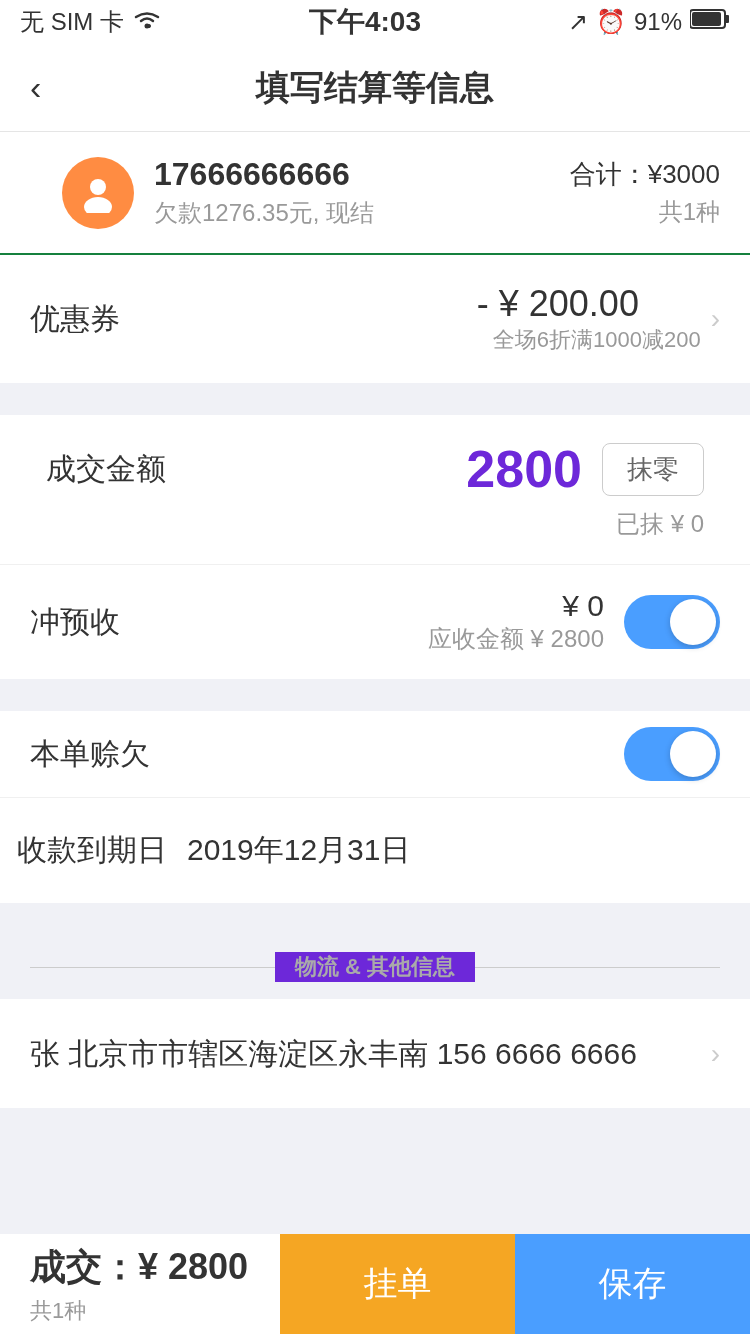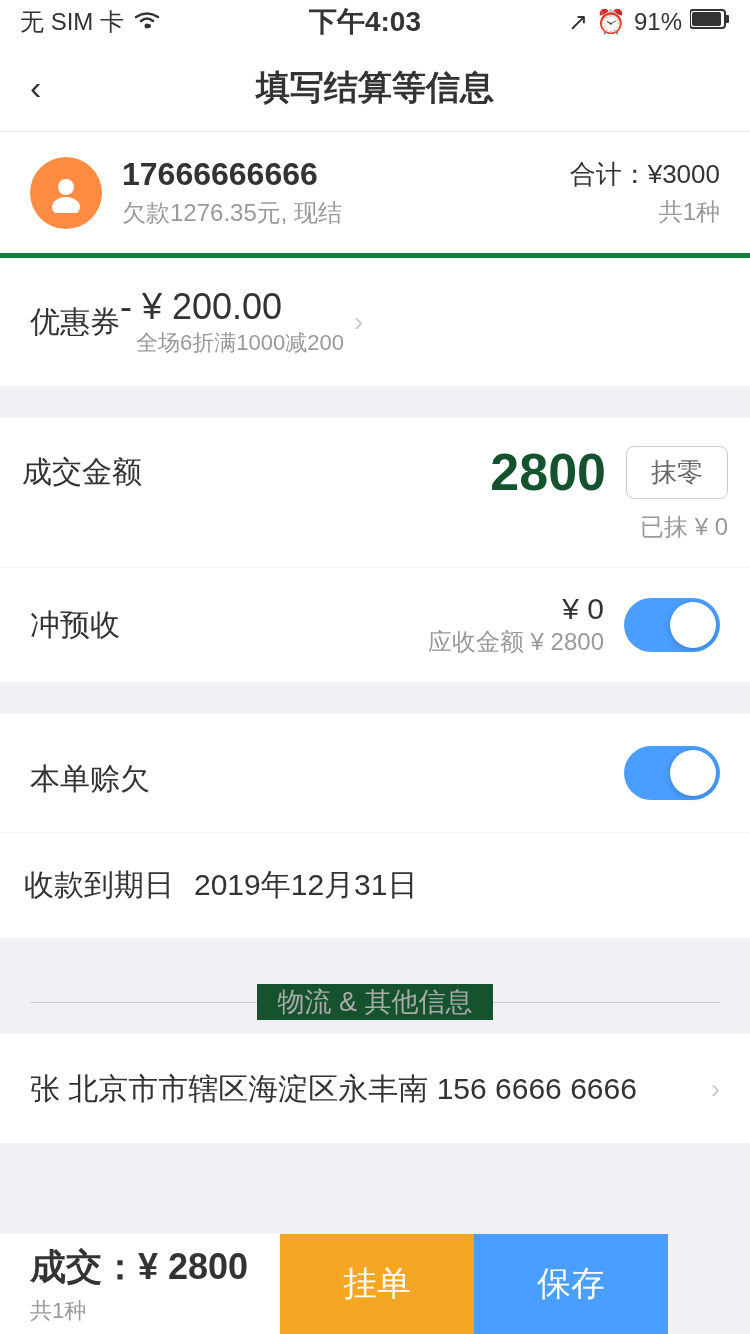--- a/index.html
+++ b/index.html
@@ -58,20 +58,21 @@
       background: #fff;
       margin-bottom: 16px;
     }
 
     
     .customer-row {
       display: flex;
       align-items: center;
       justify-content: space-between;
       padding: 24px 30px;
+      margin-left: 32px;
     }
     .customer-left { display: flex; align-items: center; gap: 20px; }
     .avatar {
       width: 72px;
       height: 72px;
       border-radius: 50%;
       background: #ff8c42;
       display: flex;
       align-items: center;
       justify-content: center;
@@ -82,46 +83,47 @@
     .customer-phone { font-size: 32px; font-weight: 600; color: #333; }
     .customer-debt { font-size: 24px; color: #999; margin-top: 4px; }
     .customer-right { text-align: right; }
     .total-label { font-size: 26px; color: #333; }
     .total-count { font-size: 24px; color: #999; margin-top: 4px; }
 
     
     .coupon-row {
       display: flex;
       align-items: center;
+      justify-content: space-between;
       padding: 28px 30px;
-      border-top: 5px solid #15803d;
+      border-top: 2px solid #15803d;
     }
     .coupon-label { font-size: 30px; color: #333; }
     .coupon-right { display: flex; align-items: center; gap: 10px; }
     .coupon-amount { font-size: 36px; color: #333; font-weight: 500; }
     .coupon-desc { font-size: 22px; color: #999; text-align: right; margin-left: 16px; }
     .chevron-icon { color: #ccc; font-size: 28px; }
 
     
     .section-divider { height: 16px; background: #f0f1f6; }
 
     
     .amount-section {
       background: #fff;
-      padding: 24px 22px;
+      padding: 24px 46px;
     }
     .amount-row {
       display: flex;
       align-items: center;
       justify-content: space-between;
       margin-bottom: 8px;
     }
     .amount-label { font-size: 30px; color: #333; }
     .amount-right { display: flex; align-items: center; gap: 20px; }
-    .amount-value { font-size: 52px; font-weight: 600; color: #14532d; }
+    .amount-value { font-size: 52px; font-weight: 600; color: #6d28d9; }
     .round-btn {
       border: 1px solid #ccc;
       border-radius: 8px;
       padding: 8px 24px;
       font-size: 26px;
       color: #666;
       background: #fff;
       cursor: pointer;
     }
     .amount-sub { font-size: 24px; color: #999; text-align: right; }
@@ -157,32 +159,32 @@
       background: #fff;
       position: absolute;
       top: 4px;
       right: 4px;
       box-shadow: 0 2px 6px rgba(0,0,0,0.2);
     }
 
     
     .credit-row {
       display: flex;
-      align-items: flex-end;
-      justify-content: space-between;
-      padding: 32px 30px;
+      align-items: center;
+      justify-content: space-between;
+      padding: 16px 30px;
       background: #fff;
     }
     .credit-label { font-size: 30px; color: #333; }
 
     
     .due-row {
       display: flex;
       align-items: center;
-      padding: 32px 24px;
+      padding: 32px 17px;
       background: #fff;
       border-top: 1px solid #f0f0f0;
     }
     .due-label { font-size: 30px; color: #333; margin-right: 20px; }
     .due-value { font-size: 30px; color: #333; }
 
     
     .logistics-divider {
       background: #f0f1f6;
       height: 64px;
@@ -193,46 +195,47 @@
     }
     .logistics-line {
       position: absolute;
       top: 50%;
       left: 30px;
       right: 30px;
       height: 1px;
       background: #ccc;
     }
     .logistics-text {
-      background: #14532d;
+      background: #6d28d9;
       padding: 0 20px;
-      font-size: 27px;
+      font-size: 22px;
       color: #aaa;
       position: relative;
       z-index: 1;
+      font-weight: bold;
     }
 
     
     .address-row {
       display: flex;
       align-items: center;
       justify-content: space-between;
       padding: 32px 30px;
       background: #fff;
     }
     .address-label { font-size: 30px; color: #333; flex-shrink: 0; margin-right: 20px; }
     .address-value { font-size: 30px; color: #333; flex: 1; line-height: 1.5; }
     .address-chevron { color: #ccc; font-size: 28px; flex-shrink: 0; }
 
     
     .footer {
       position: fixed;
       bottom: 0;
       left: 0;
-      width: 668px;
+      width: 750px;
       height: 100px;
       background: #fff;
       display: flex;
       align-items: center;
     }
     .footer-info {
       display: flex;
       flex-direction: column;
       justify-content: center;
       padding: 0 30px;

